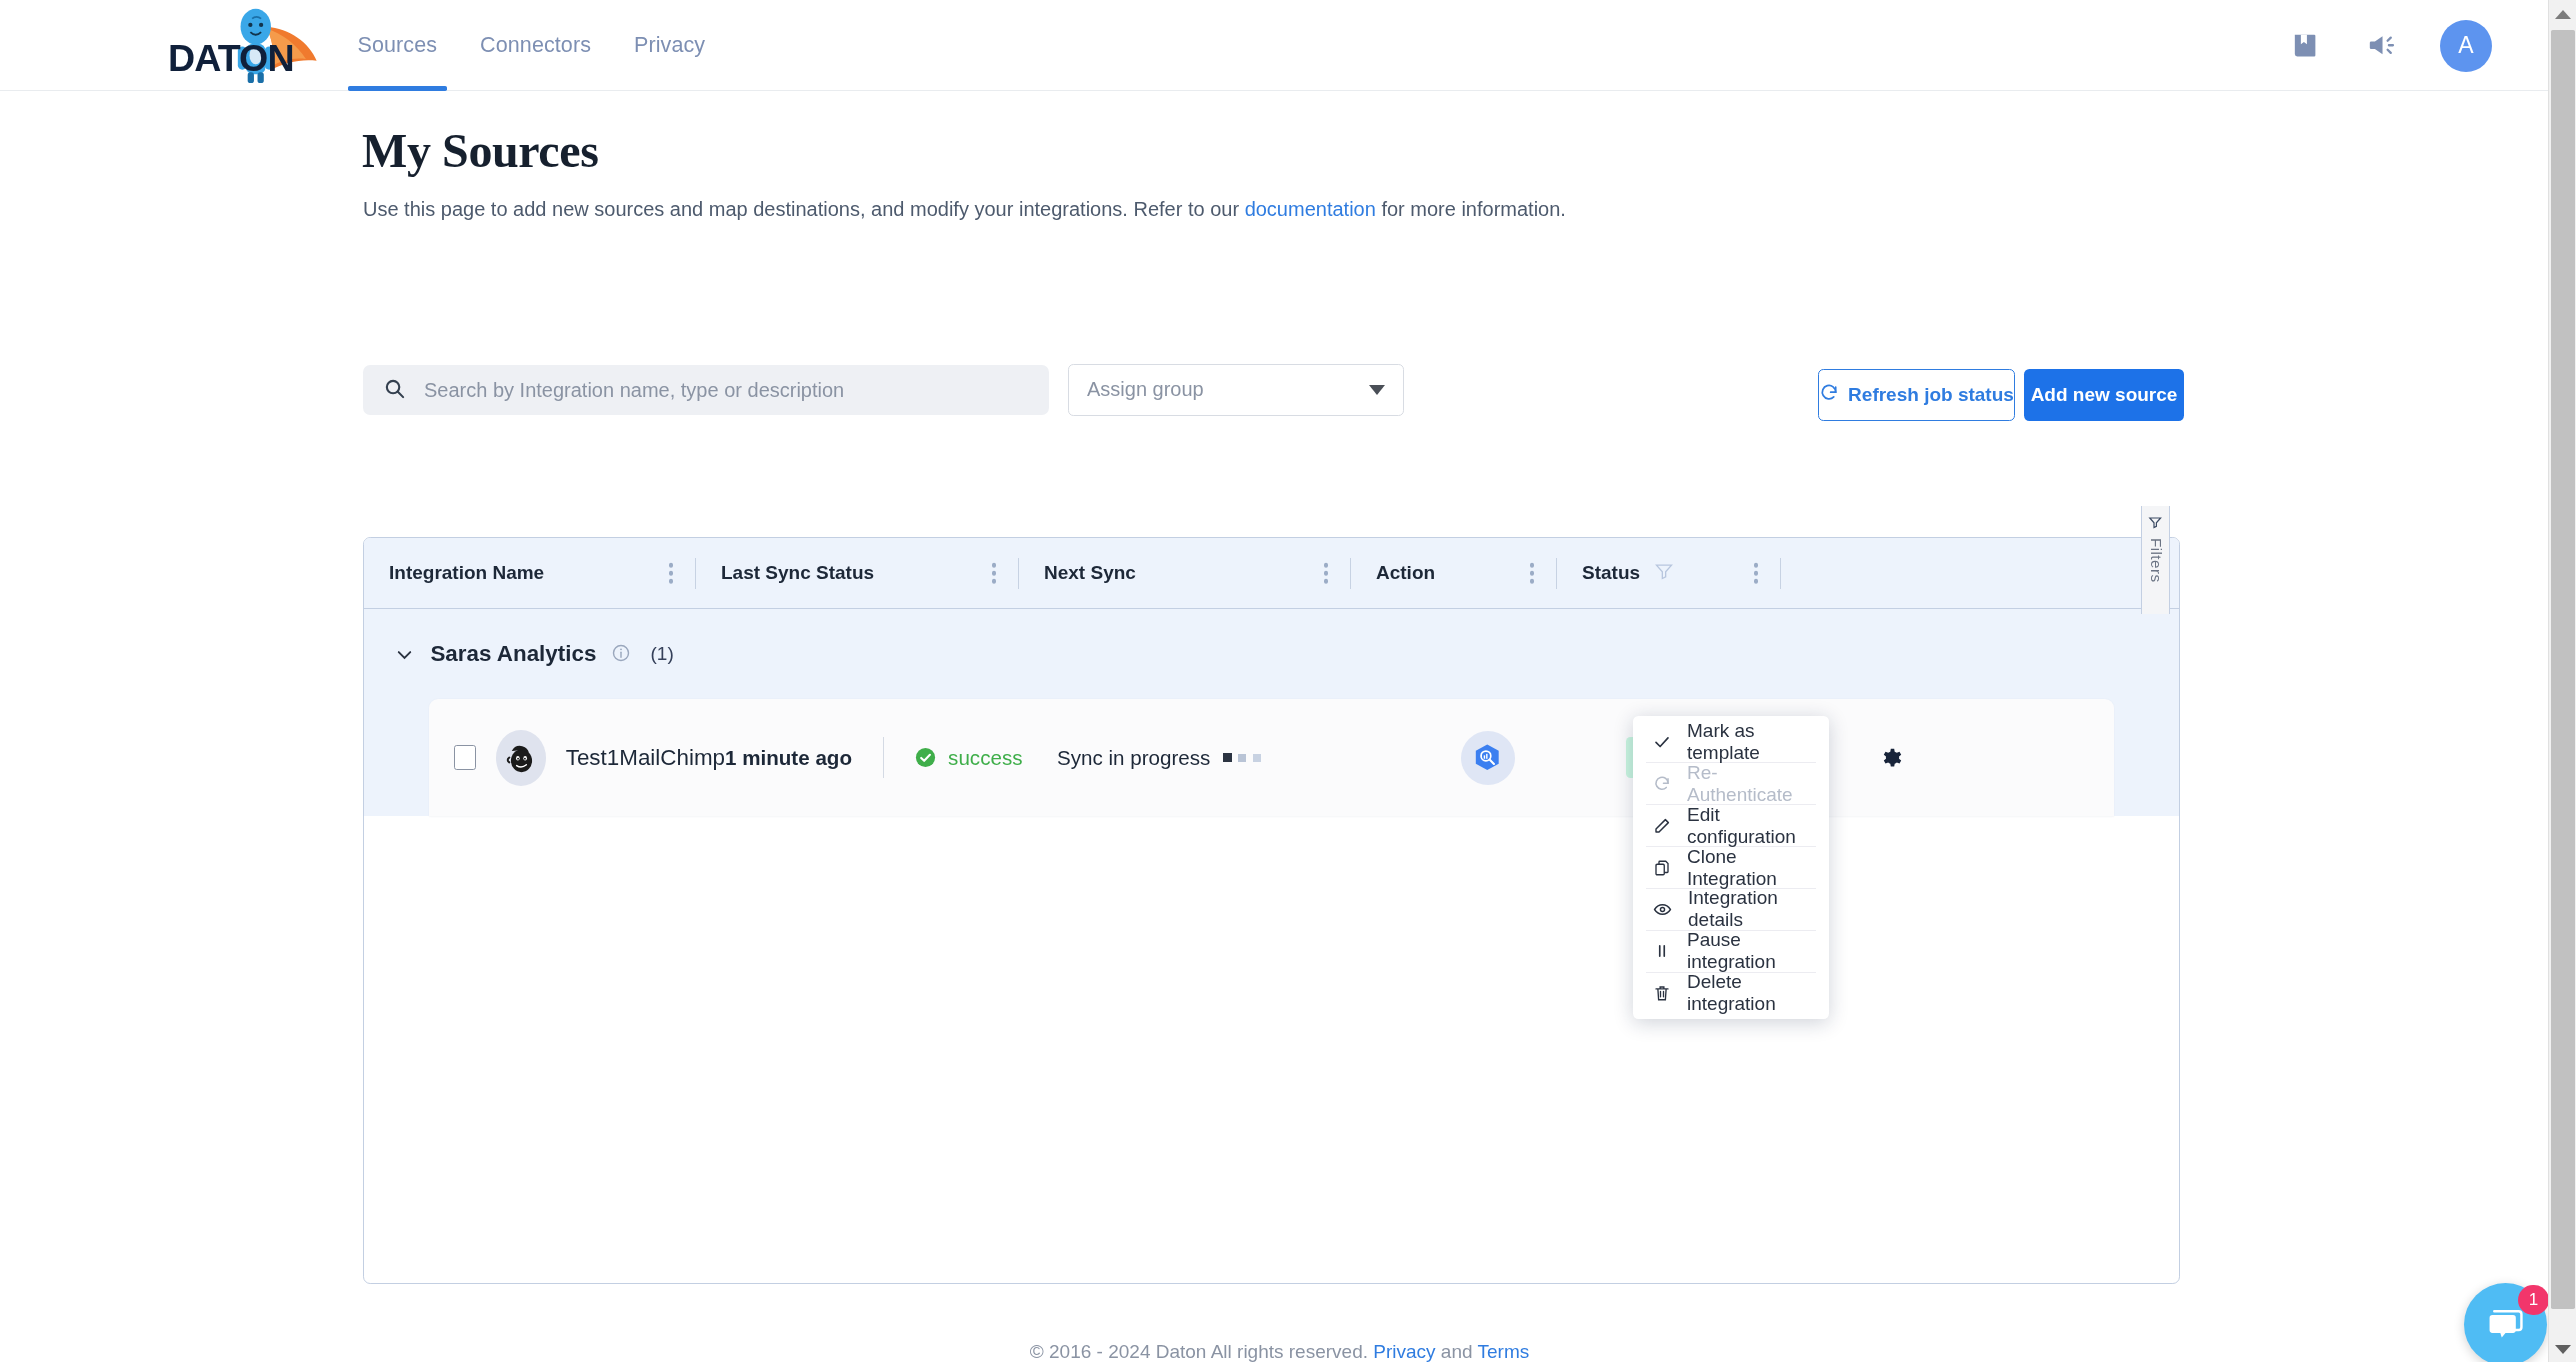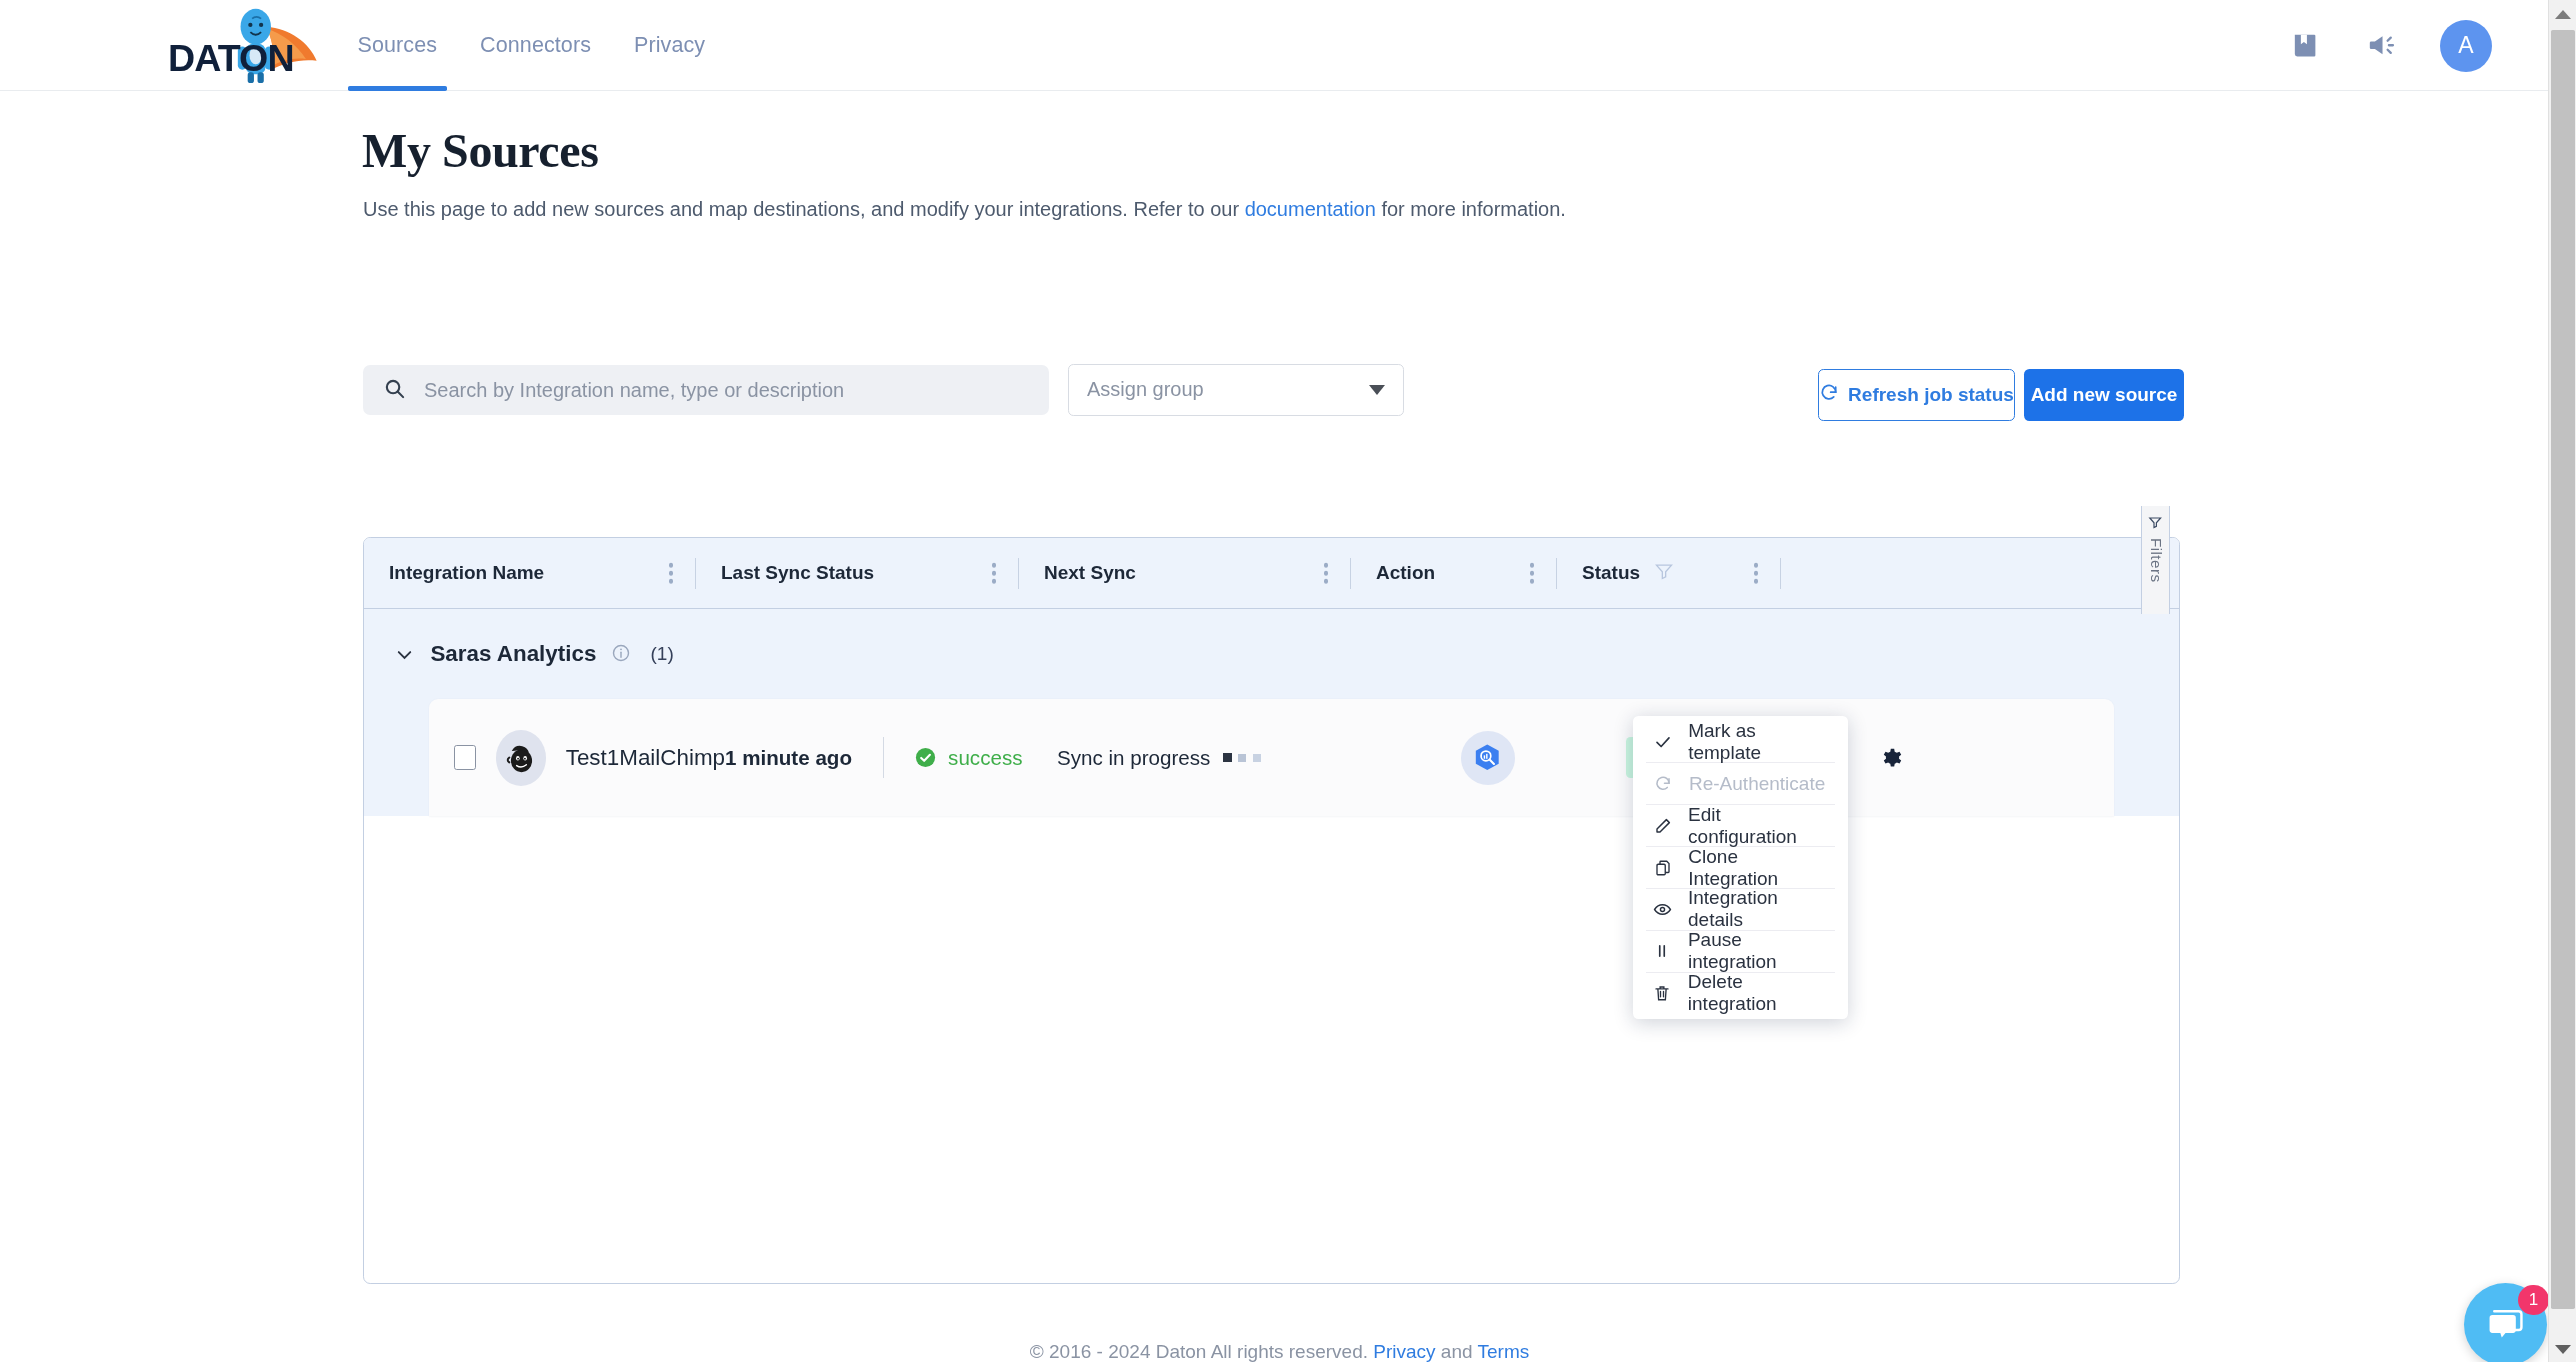--- a/index.html
+++ b/index.html
@@ -162,29 +162,29 @@
     background: #f4f5f7; border-left: 1.3px solid #c3cfe2; border-right: 1.3px solid #c3cfe2;
     display: flex; flex-direction: column; align-items: center; padding-top: 9px; gap: 5.4px;
     cursor: pointer;
   }
   .filters-tab .lbl {
     writing-mode: vertical-rl; font-size: 15.3px; color: #6b7484; letter-spacing: 0.4px;
   }
 
   
   .ctx-menu {
-    position: absolute; left: 1633px; top: 625px; width: 215px;
+    position: absolute; left: 1633px; top: 625px; width: 196px;
     background: #fff; border-radius: 5.4px;
     box-shadow: 0 3.6px 20px rgba(20,35,70,.20); padding: 5.4px 0; z-index: 40;
   }
   .ctx-item {
     height: 41px; display: flex; align-items: center; gap: 16px; padding: 0 20px;
     font-size: 19px; color: #2a3240; cursor: pointer;
   }
-  .ctx-item.disabled { color: #b5bcc9; cursor: default; text-align: right; }
+  .ctx-item.disabled { color: #b5bcc9; cursor: default; }
   .ctx-sep { height: 0.9px; background: #ececf1; margin: 0 12.6px; }
   .ctx-ico { width: 20px; display: flex; align-items: center; justify-content: center; }
 
   
   .footer {
     position: absolute; left: 0; top: 1341px; width: 2559px;
     text-align: center; font-size: 19px; color: #8a93a3;
   }
   .footer a { color: #2f7ce0; text-decoration: none; }
 

